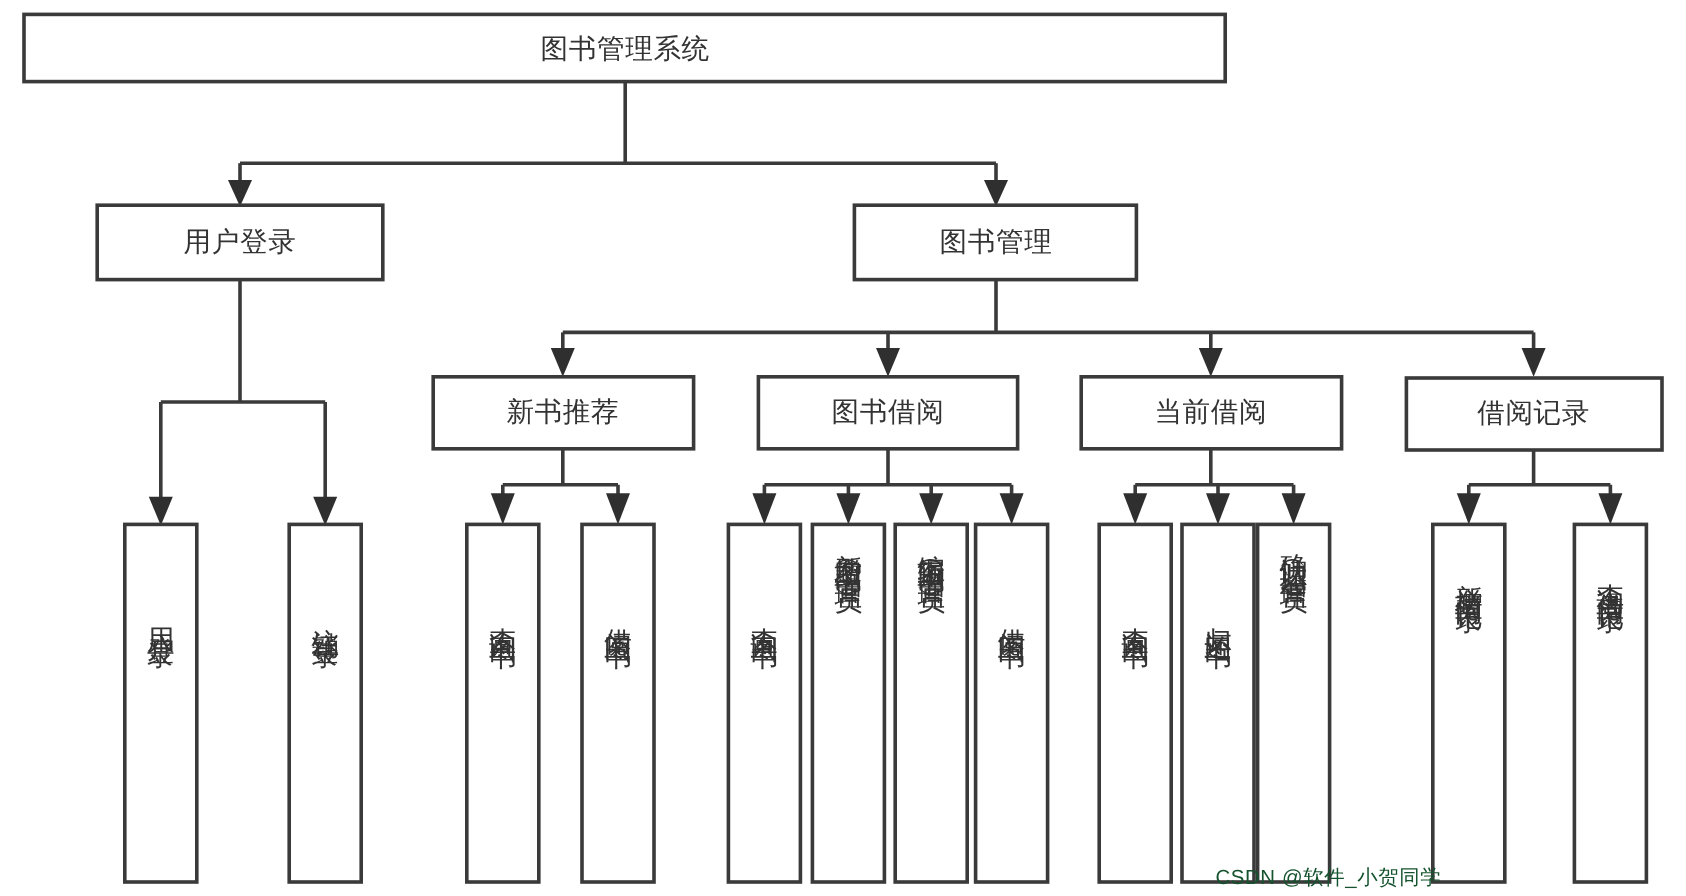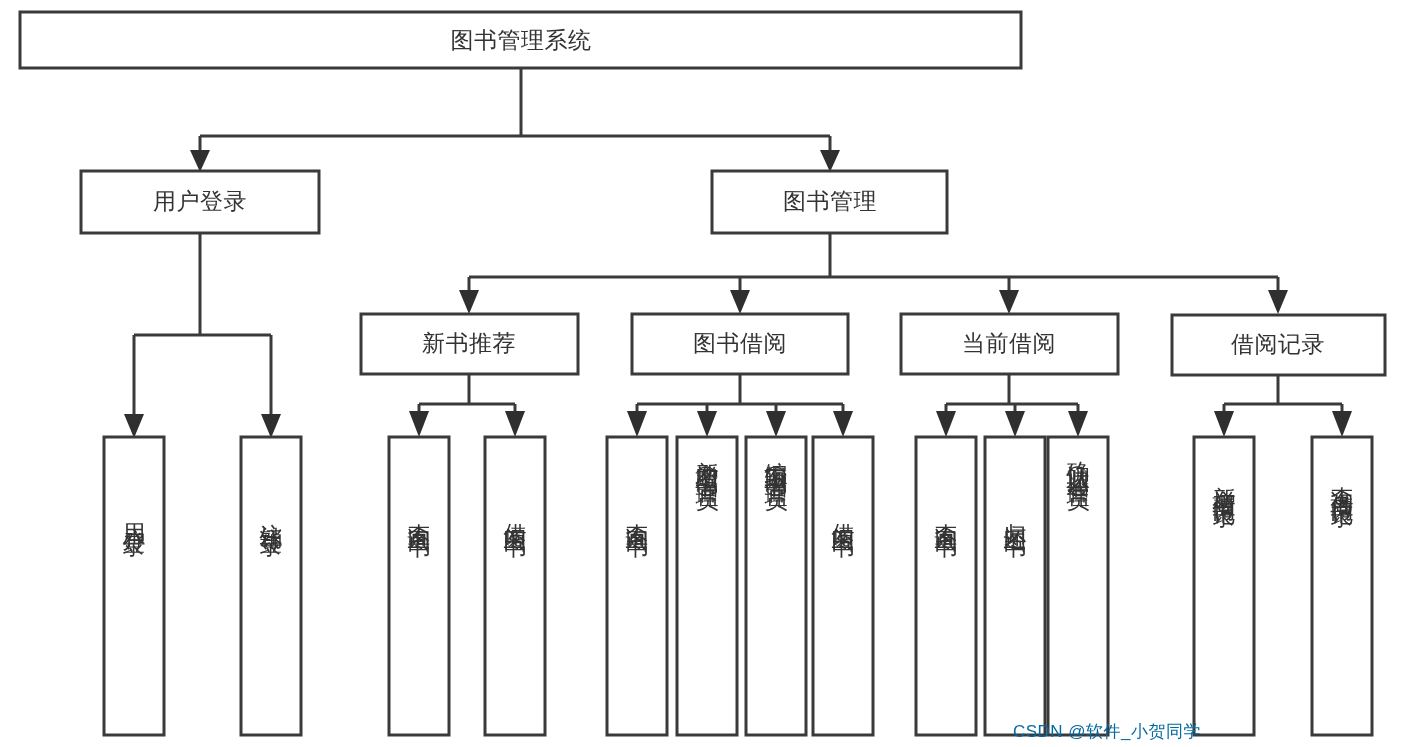--- a/index.html
+++ b/index.html
@@ -65,21 +65,21 @@
     color: #333333;
     letter-spacing: 4px;
     white-space: nowrap;
   }
   .watermark {
     position: absolute;
     right: 8px;
     bottom: 4px;
     font-family: "Liberation Sans", "DejaVu Sans", sans-serif;
     font-size: 17px;
-    color: #0369a1;
+    color: #14532d;
     letter-spacing: 0.5px;
     user-select: none;
   }
 </style>
 </head>
 <body>
 
 <div id="diagram-root">
 
   <svg class="flow" viewBox="0 0 1405 747">

